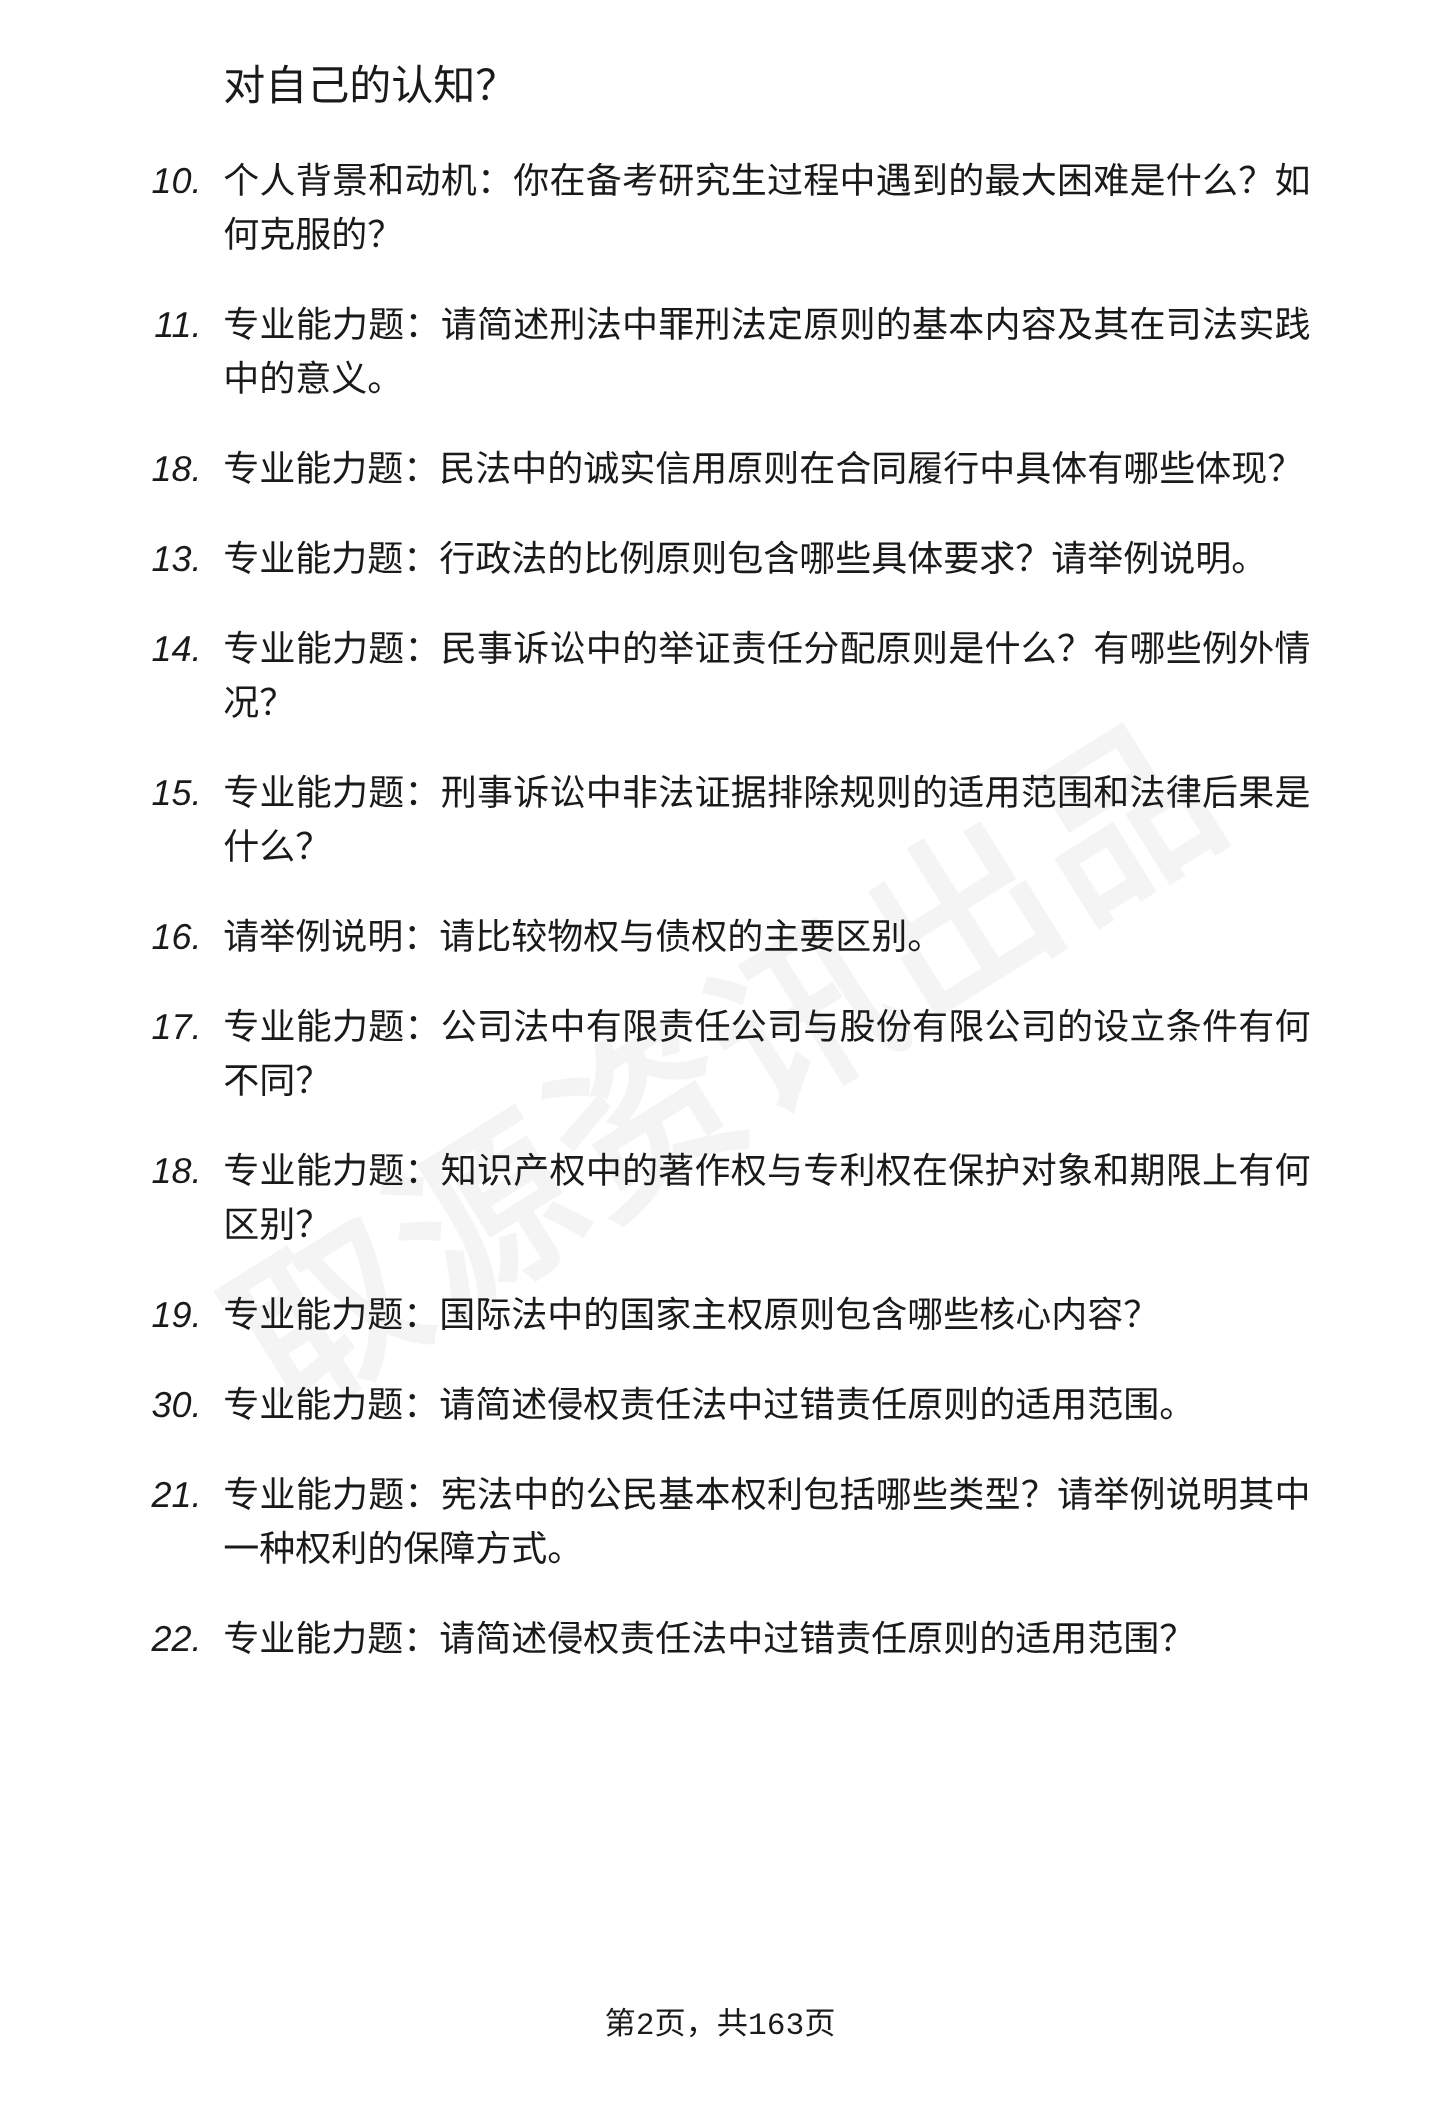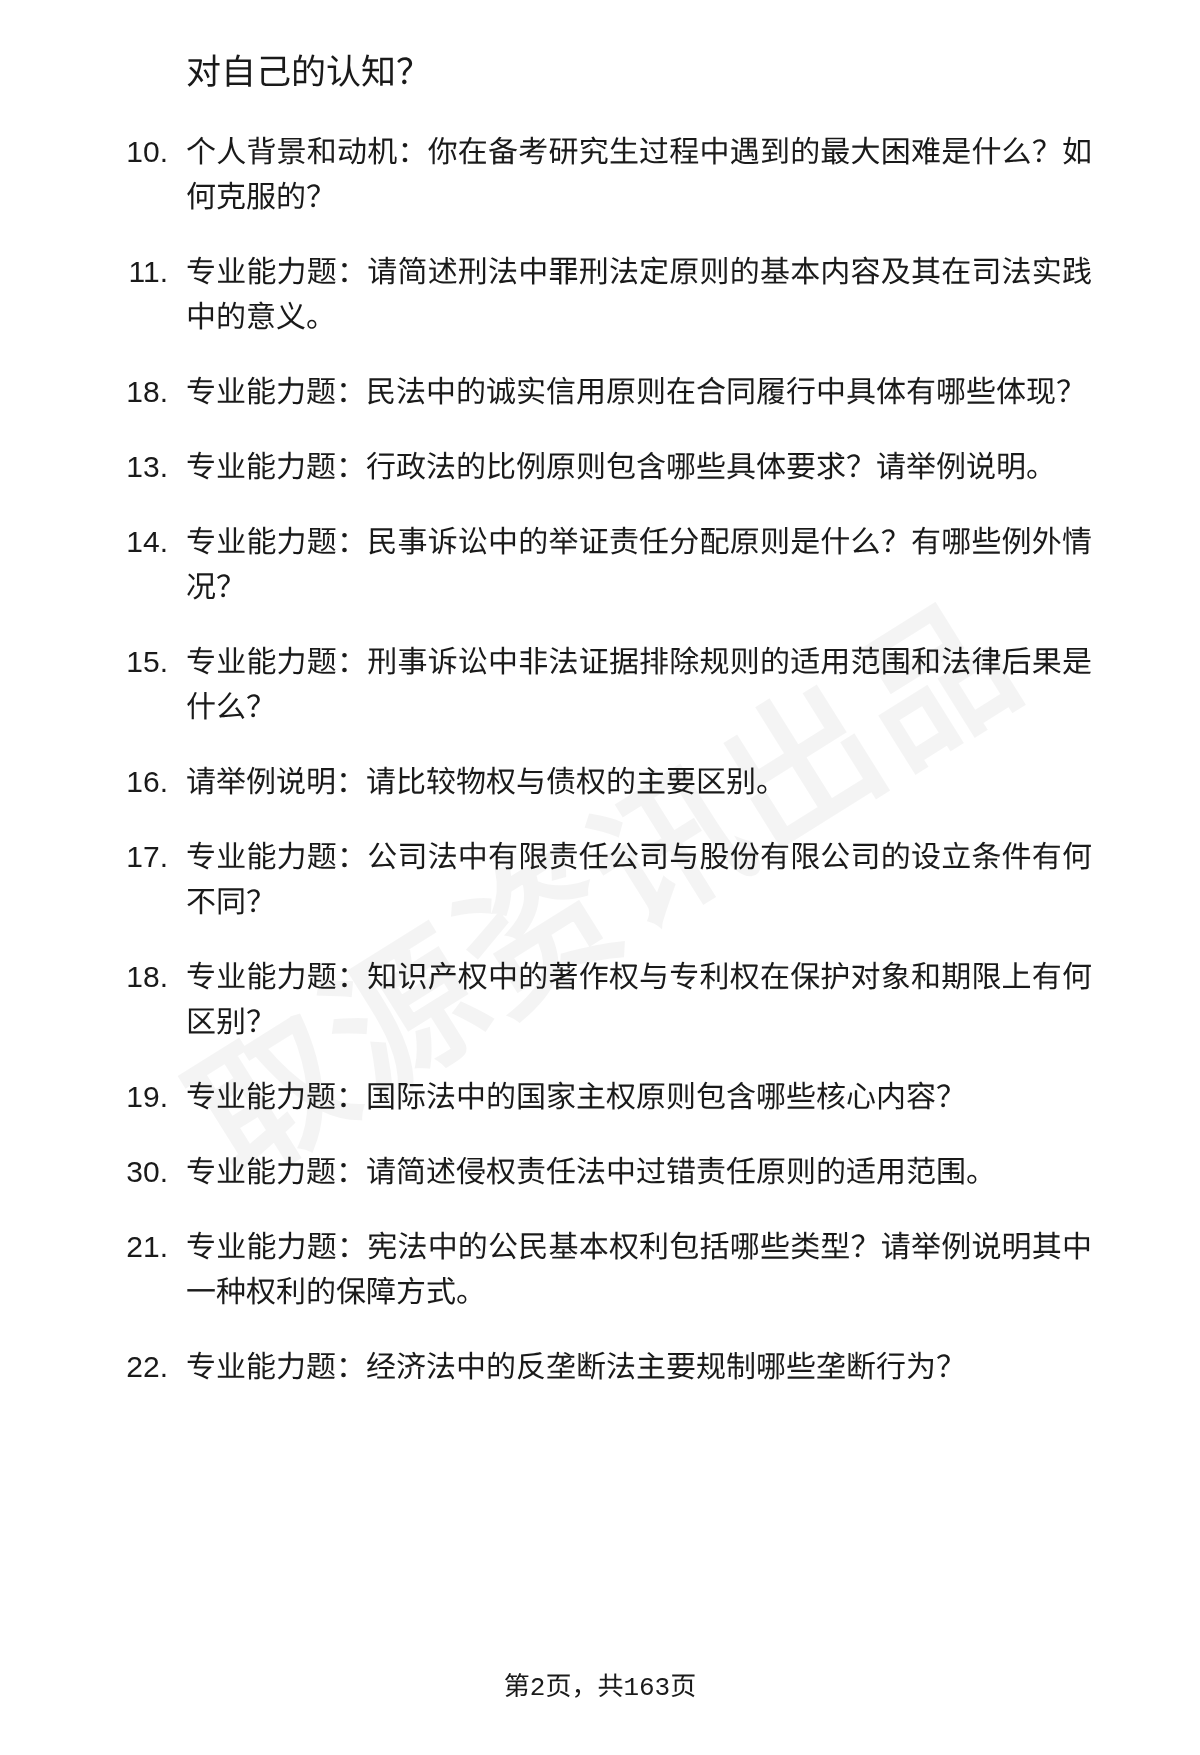--- a/index.html
+++ b/index.html
@@ -50,20 +50,21 @@
   }
   .item-num {
     flex: 0 0 auto;
     width: 78px;
     text-align: right;
     padding-right: 18px;
     font-size: 30px;
     line-height: 1.5;
     box-sizing: border-box;
     color: #1a1a1a;
+    font-style: italic;
   }
   .item-text {
     flex: 1 1 auto;
     font-size: 30px;
     line-height: 1.5;
     color: #1a1a1a;
     text-align: justify;
     text-justify: inter-ideograph;
     font-family: Liberation Serif, serif;
   }
@@ -145,20 +146,20 @@
       <div class="item-text">专业能力题：请简述侵权责任法中过错责任原则的适用范围。</div>
     </div>
 
     <div class="item">
       <div class="item-num">21.</div>
       <div class="item-text">专业能力题：宪法中的公民基本权利包括哪些类型？请举例说明其中一种权利的保障方式。</div>
     </div>
 
     <div class="item">
       <div class="item-num">22.</div>
-      <div class="item-text">专业能力题：经济法中的反垄断法主要规制哪些垄断行为？</div>
+      <div class="item-text">专业能力题：请简述侵权责任法中过错责任原则的适用范围？</div>
     </div>
 
   </div>
 
   <div class="footer">第2页，共163页</div>
 
 </div>
 
 </body></html>

